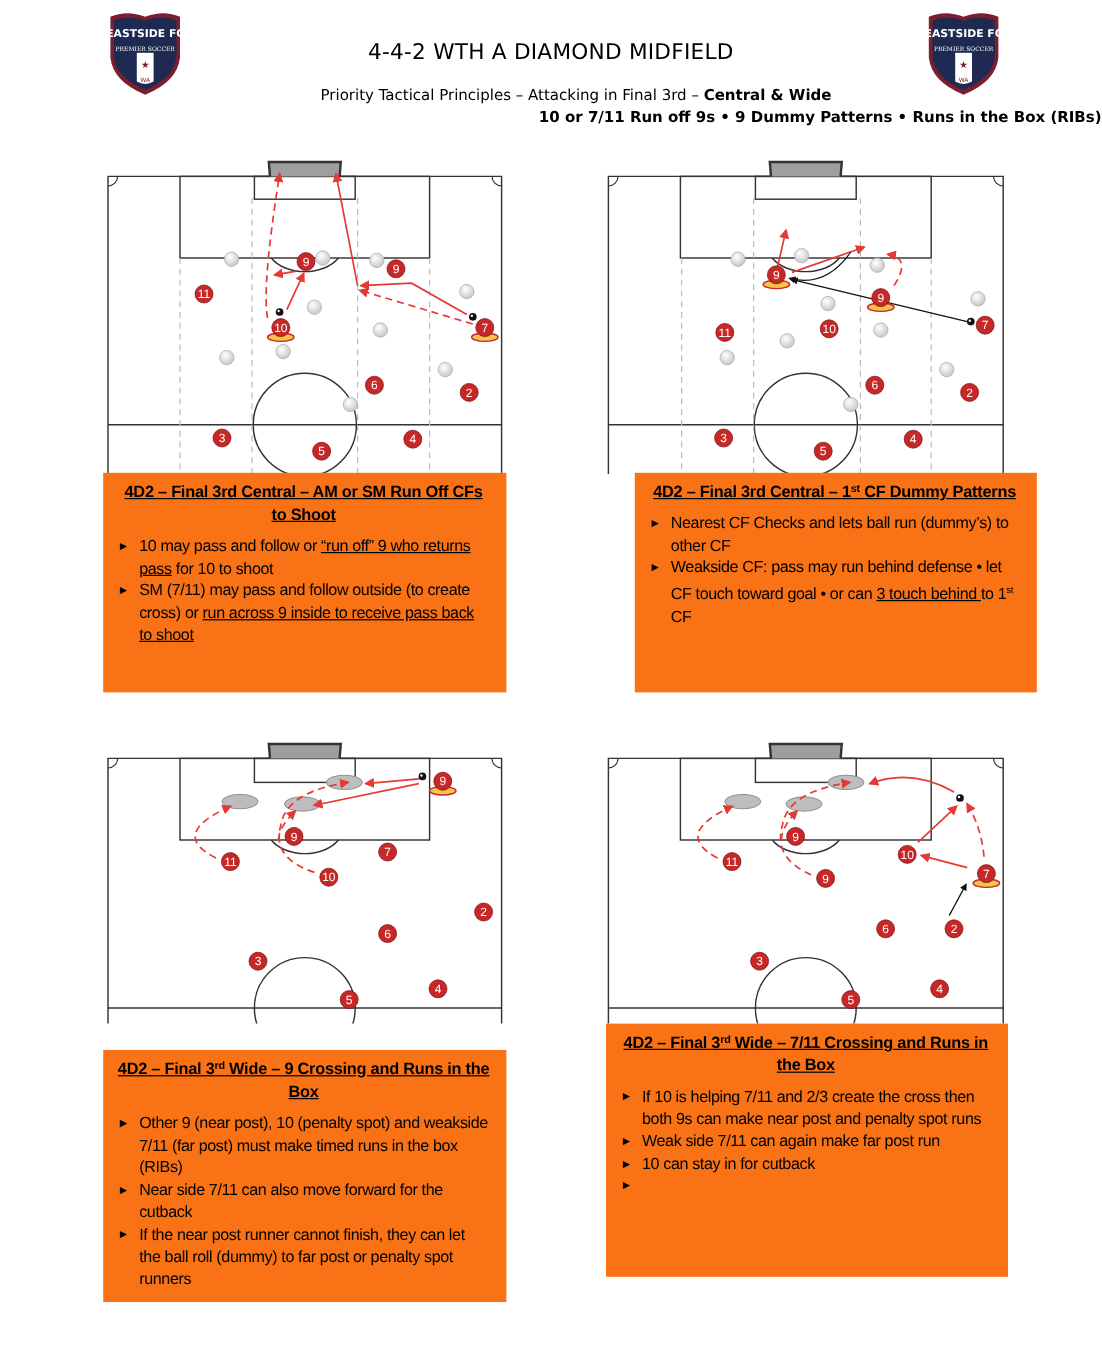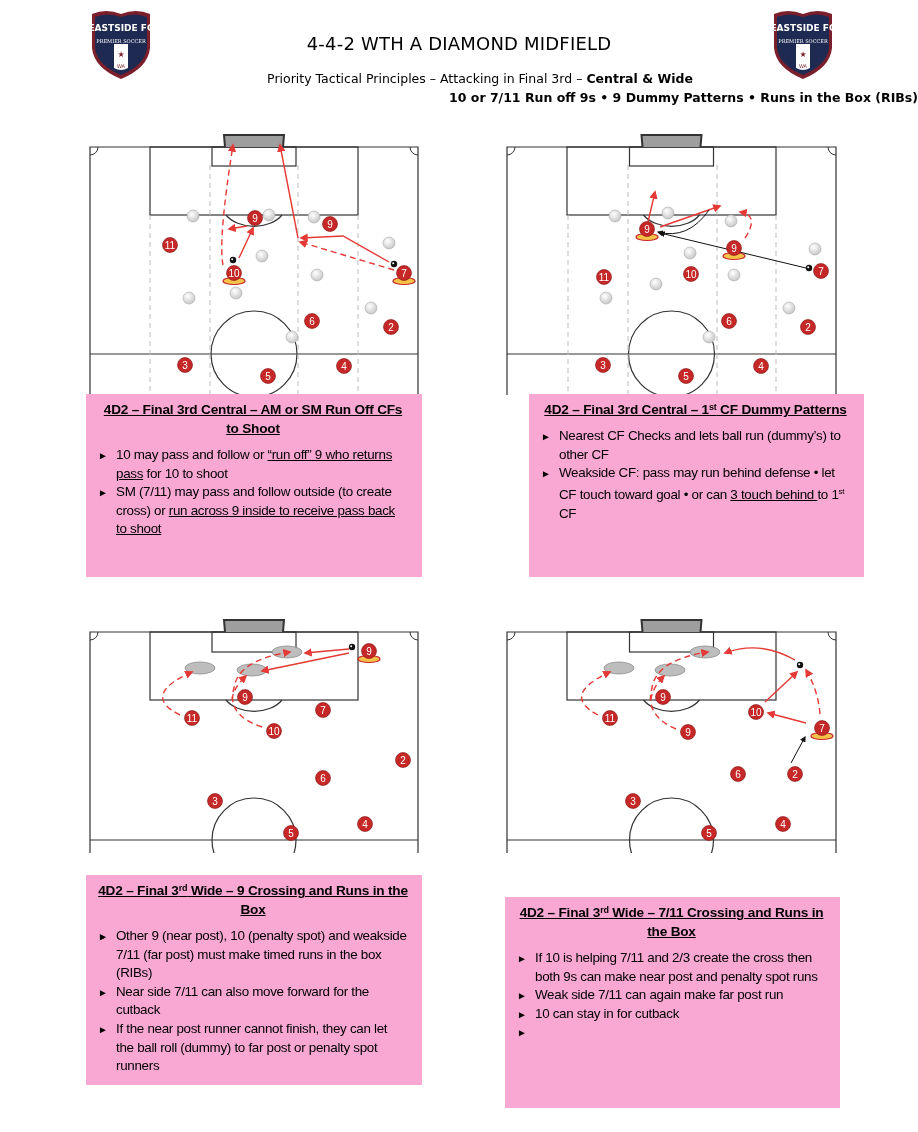--- a/index.html
+++ b/index.html
@@ -7,21 +7,21 @@
   .crest { position:absolute; top:8px; width:62px; height:72px; }
   .crest svg { width:100%; height:100%; display:block; }
   #crest-left { left:90px; }
   #crest-right { left:772px; }
   .title { position:absolute; top:33px; left:0; width:918px; text-align:center; font-family:"DejaVu Sans", sans-serif; font-size:18px; letter-spacing:0.2px; }
   .sub1 { position:absolute; top:71px; left:0; width:918px; text-align:center; font-family:"DejaVu Sans", sans-serif; font-size:12.5px;margin-left:21px; }
   .sub1 b { font-weight:bold; }
   .sub2 { position:absolute; top:90px; left:0; width:918px; text-align:right; font-family:"DejaVu Sans", sans-serif; font-size:12.5px; font-weight:bold; }
   .diagram { position:absolute; }
   .diagram svg { display:block; overflow:visible; }
-  .panel { position:absolute; background:#f9a8d4; box-sizing:border-box; padding:6px 14px 0 12px; font-family:"Liberation Sans", sans-serif; }
+  .panel { position:absolute; background:#f97316; box-sizing:border-box; padding:6px 14px 0 12px; font-family:"Liberation Sans", sans-serif; }
   .panel-title { text-align:center; font-weight:bold; font-size:13.6px; text-decoration:underline; line-height:19px; margin-bottom:8px; letter-spacing:-0.2px; }
   .panel-title sup { font-size:9px; vertical-align:top; position:relative; top:-2px; }
   .panel ul { list-style:none; margin:0; padding:0; }
   .panel li { position:relative; padding-left:18px; font-size:13.4px; line-height:18.6px; letter-spacing:-0.3px; }
   .panel li .bullet { position:absolute; left:0; top:1px; font-size:10px; }
   .u { text-decoration:underline; }
   .player-text { font-family:"Liberation Sans", sans-serif; font-size:10px; fill:#ffffff; }
 </style>
 </head>
 <body>
@@ -420,21 +420,21 @@
 </div>
 <div class="panel" style="left:86px;top:853px;width:336px;height:210px;margin-top:22px;">
   <div class="panel-title"><span>4D2 – Final 3</span><sup>rd</sup><span> Wide – 9 Crossing and Runs in the Box</span></div>
   <ul id="bl2">
       <li><span class="bullet">►</span></li>
       <li><span class="bullet">►</span><span>Other 9 (near post), 10 (penalty spot) and weakside 7/11 (far post) must make timed runs in the box (RIBs)</span></li>
       <li><span class="bullet">►</span><span>Near side 7/11 can also move forward for the cutback</span></li>
       <li><span class="bullet">►</span><span>If the near post runner cannot finish, they can let the ball roll (dummy) to far post or penalty spot runners</span></li>
     </ul>
 </div>
-<div class="panel" style="left:505px;top:853px;width:335px;height:211px;margin-top:44px;">
+<div class="panel" style="left:505px;top:853px;width:335px;height:211px;">
   <div class="panel-title"><span>4D2 – Final 3</span><sup>rd</sup><span> Wide – 7/11 Crossing and Runs in the Box</span></div>
   <ul id="bl3">
       <li><span class="bullet">►</span><span>If 10 is helping 7/11 and 2/3 create the cross then both 9s can make near post and penalty spot runs</span></li>
       <li><span class="bullet">►</span><span>Weak side 7/11 can again make far post run</span></li>
       <li><span class="bullet">►</span><span>10 can stay in for cutback</span></li>
       <li><span class="bullet">►</span></li>
     </ul>
 </div>
 
 </body></html>

